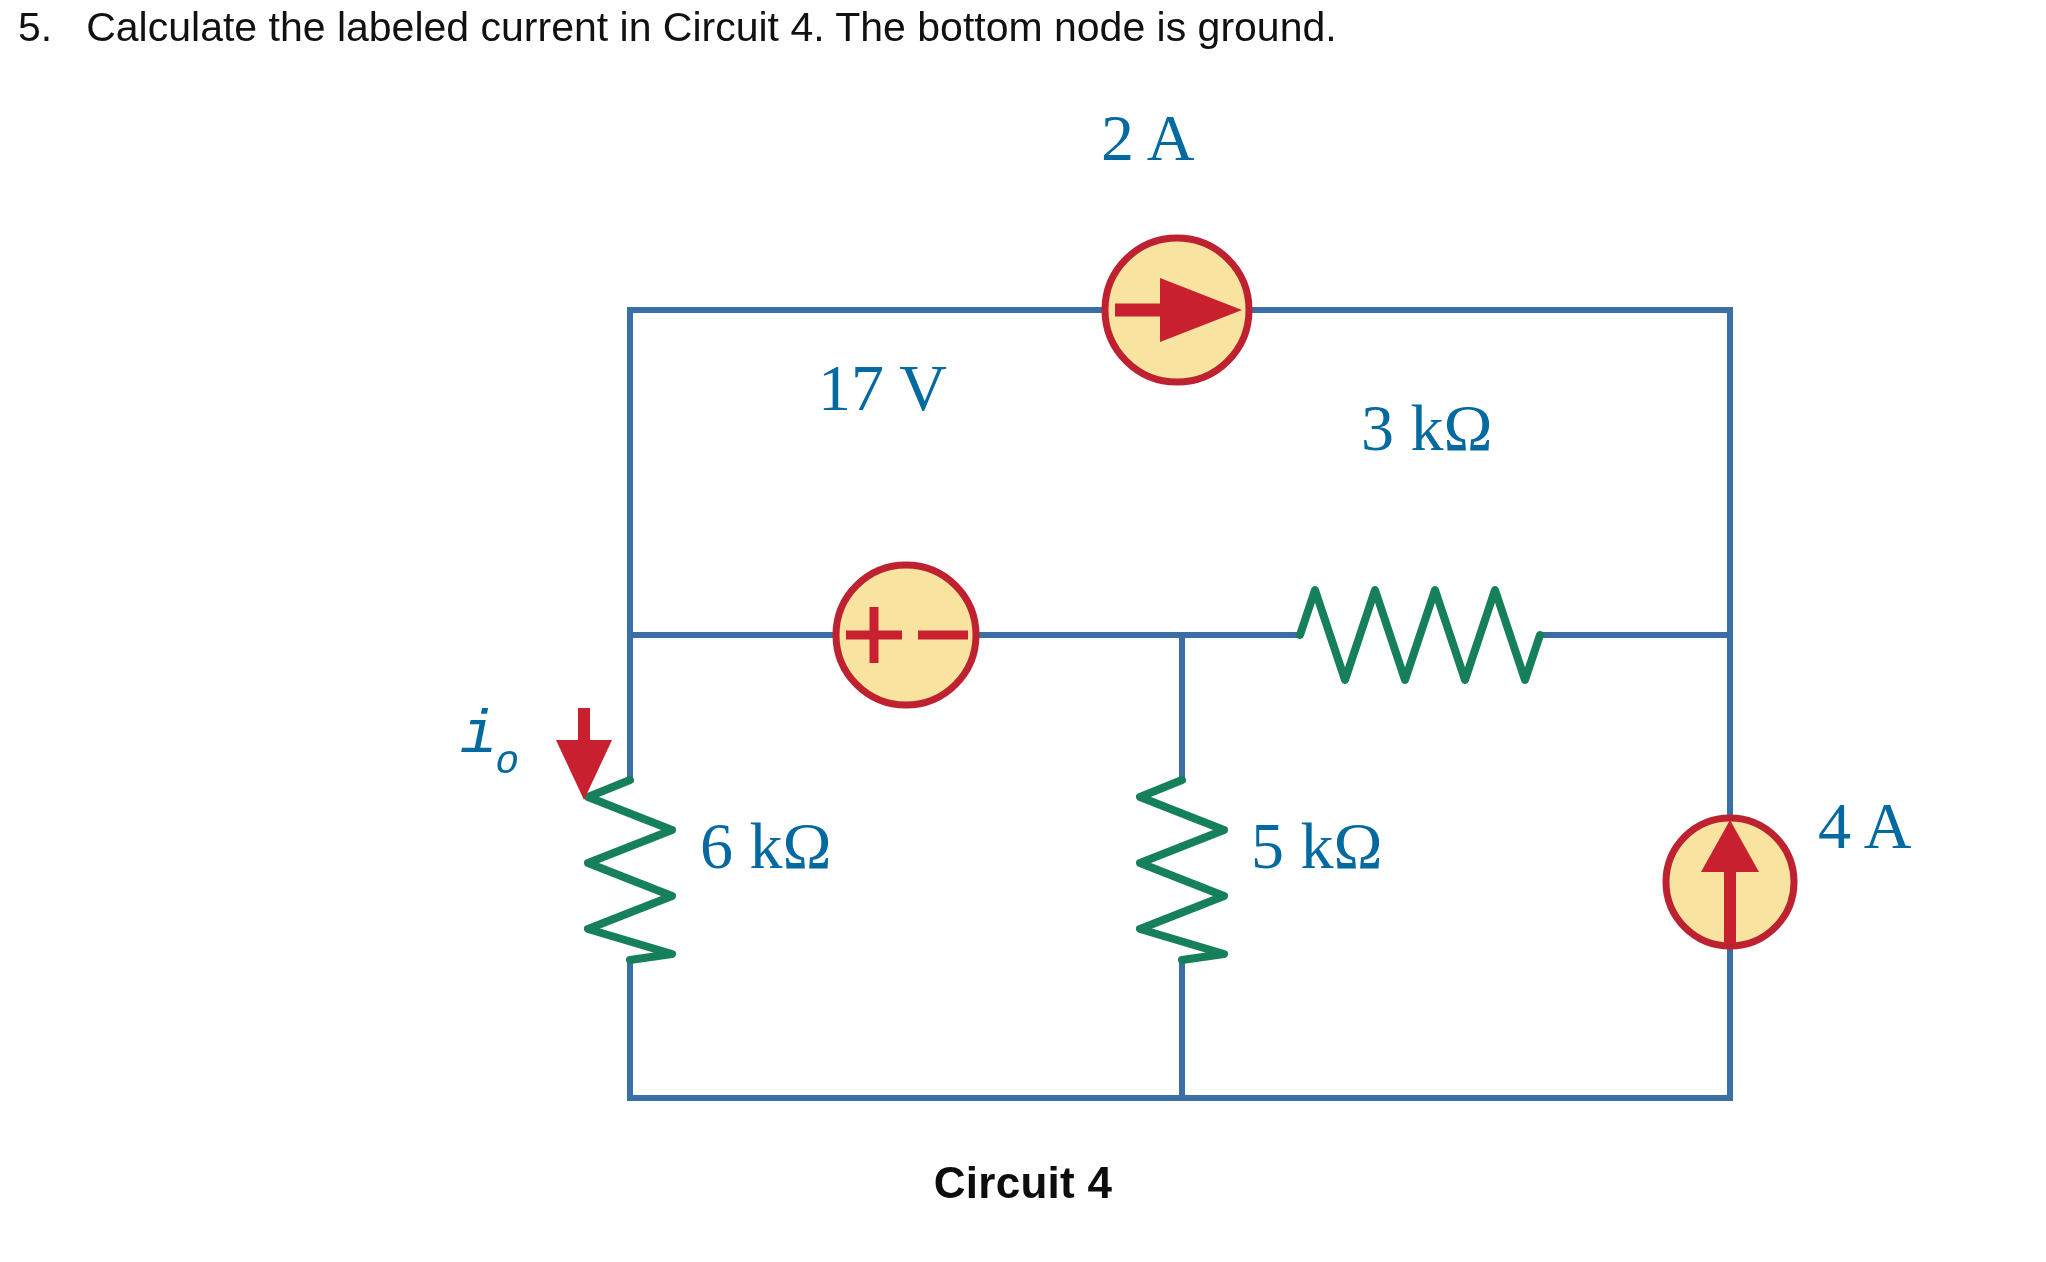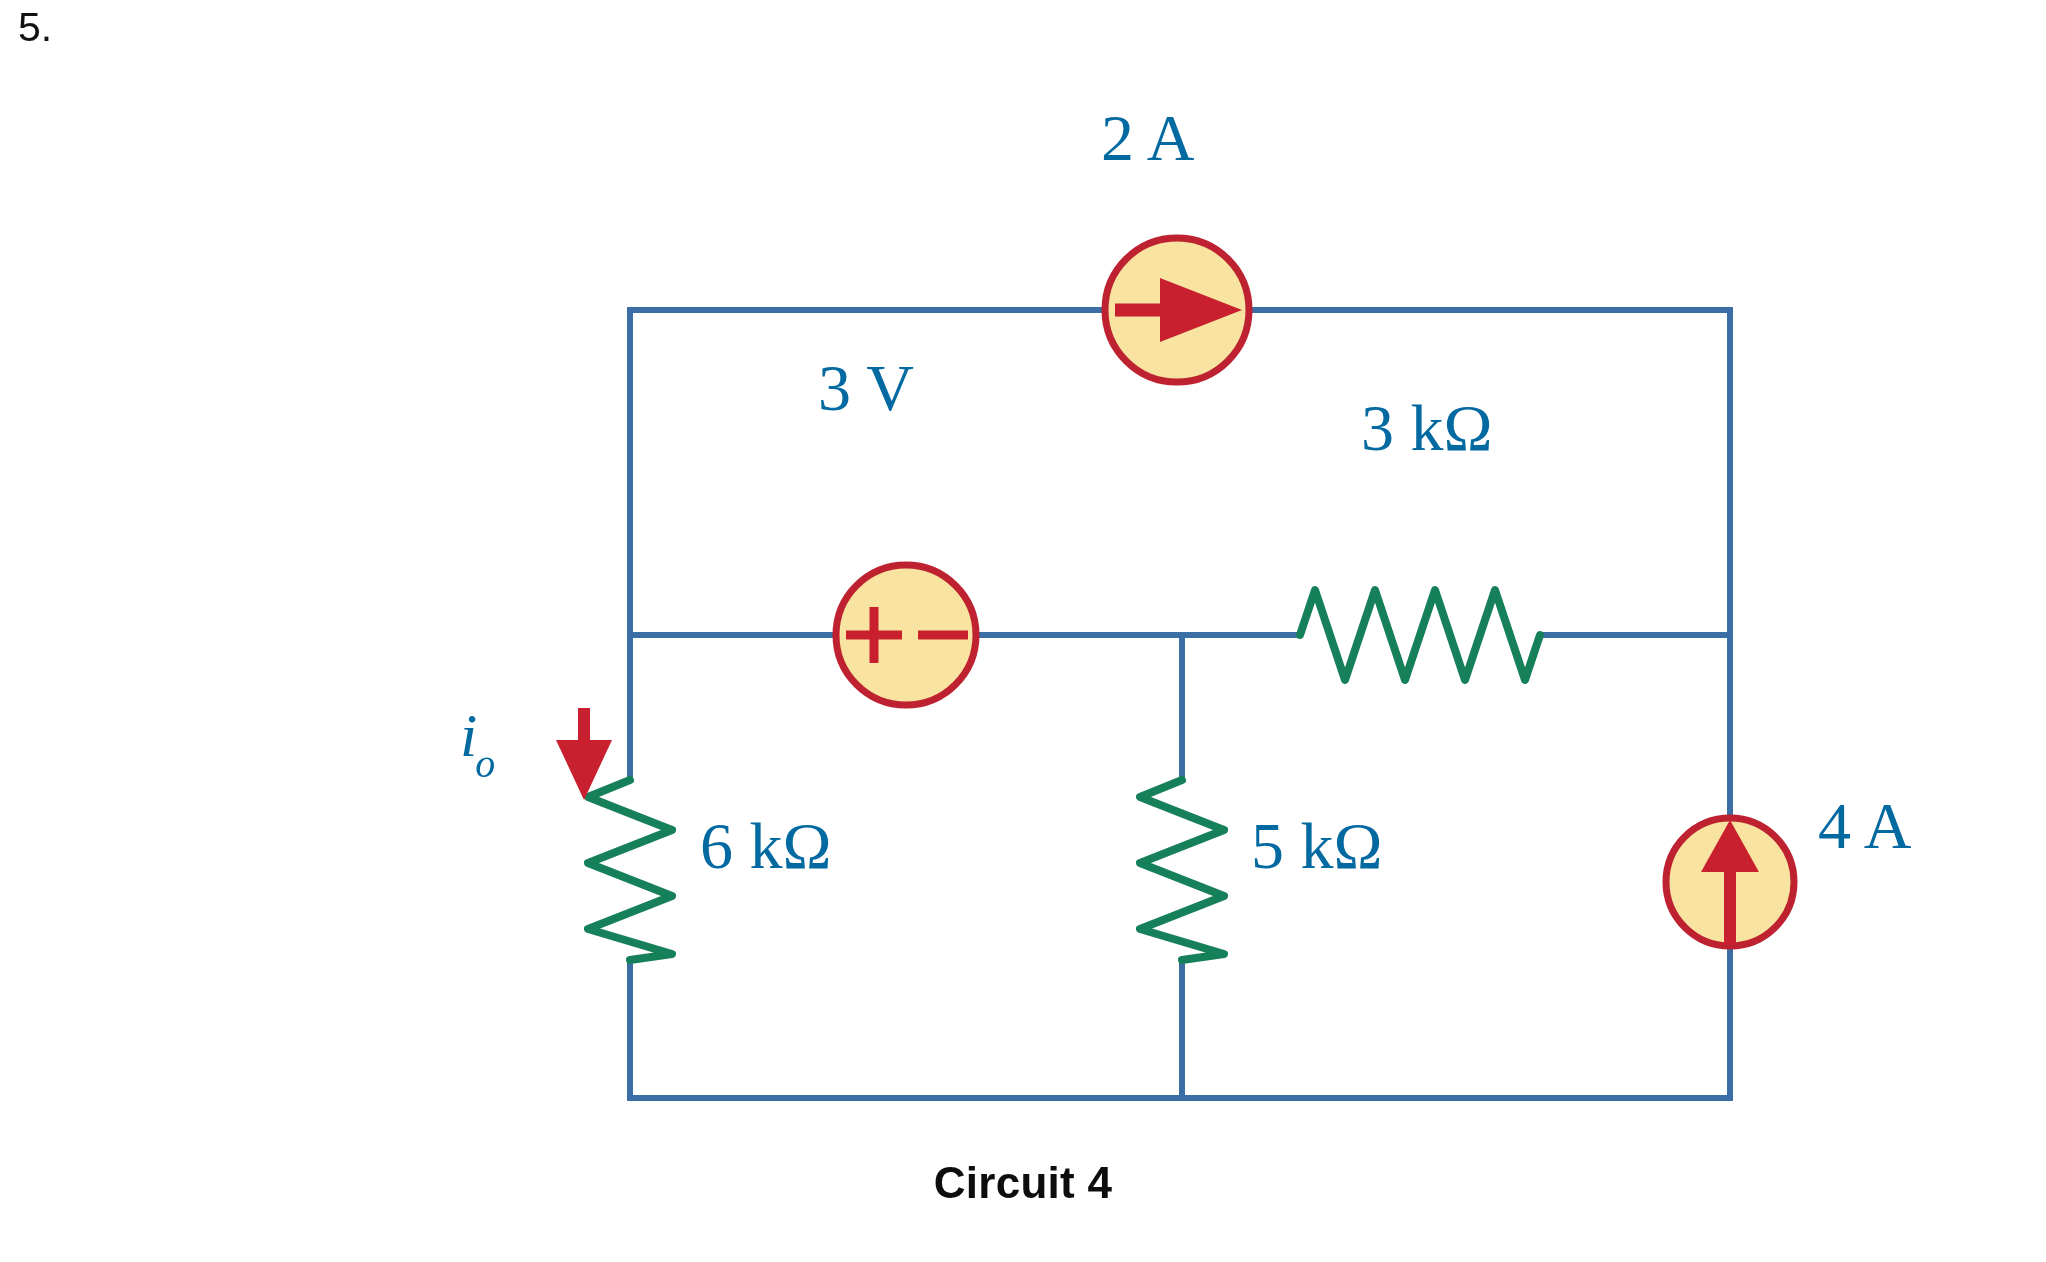--- a/index.html
+++ b/index.html
@@ -71,21 +71,21 @@
   .label-3k   { left: 1361px; top: 330px; font-size: 66px; }
   .label-6k   { left: 700px;  top: 748px; font-size: 66px; }
   .label-5k   { left: 1251px; top: 748px; font-size: 66px; }
   .label-4a   { left: 1818px; top: 728px; font-size: 66px; }
 
   .label-io {
     left: 460px;
     top: 640px;
     font-size: 62px;
     font-style: italic;
-    font-family: Liberation Serif, serif;
+    font-family: Liberation Mono, monospace;
   }
   .label-io .sub {
     font-size: 40px;
     font-style: italic;
     vertical-align: sub;
     position: relative;
     top: 8px;
     left: -2px;
   }
 
@@ -100,20 +100,21 @@
     font-size: 44px;
     color: #0d0d0d;
     letter-spacing: 0.3px;
   }
 </style>
 </head>
 <body>
 
 <div id="question-block">
   <span id="question-number">5.</span>
+  <span id="question-text">Calculate the labeled current in Circuit 4. The bottom node is ground.</span>
 </div>
 
 <div id="circuit-figure">
 
   <svg id="circuit-svg" viewBox="0 0 2046 1140" xmlns="http://www.w3.org/2000/svg">
 
     <g fill="none" stroke="#3A6EA5" stroke-width="6" stroke-linecap="square">
 
       <line x1="630" y1="250" x2="1105" y2="250"></line>
 
@@ -173,21 +174,21 @@
 
     <g>
       <line x1="584" y1="648" x2="584" y2="700" stroke="#C8202E" stroke-width="12" stroke-linecap="butt"></line>
       <polygon points="556,680 612,680 584,740" fill="#C8202E"></polygon>
     </g>
 
   </svg>
 
   <span class="label label-2a">2 A</span>
 
-  <span class="label label-10v">3 V</span>
+  <span class="label label-10v">17 V</span>
 
   <span class="label label-3k">3 kΩ</span>
 
   <span class="label label-6k">6 kΩ</span>
 
   <span class="label label-5k">5 kΩ</span>
 
   <span class="label label-4a">4 A</span>
 
   <span class="label label-io"><span>i</span><span class="sub">o</span></span>

